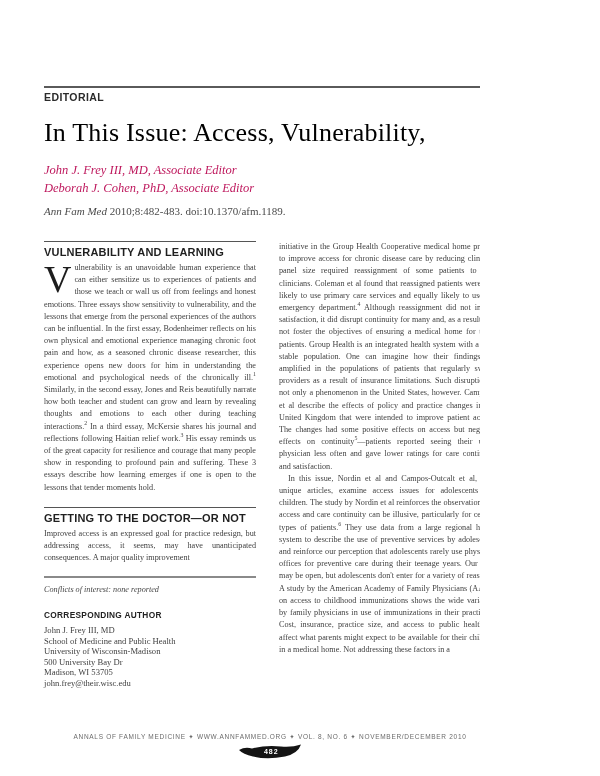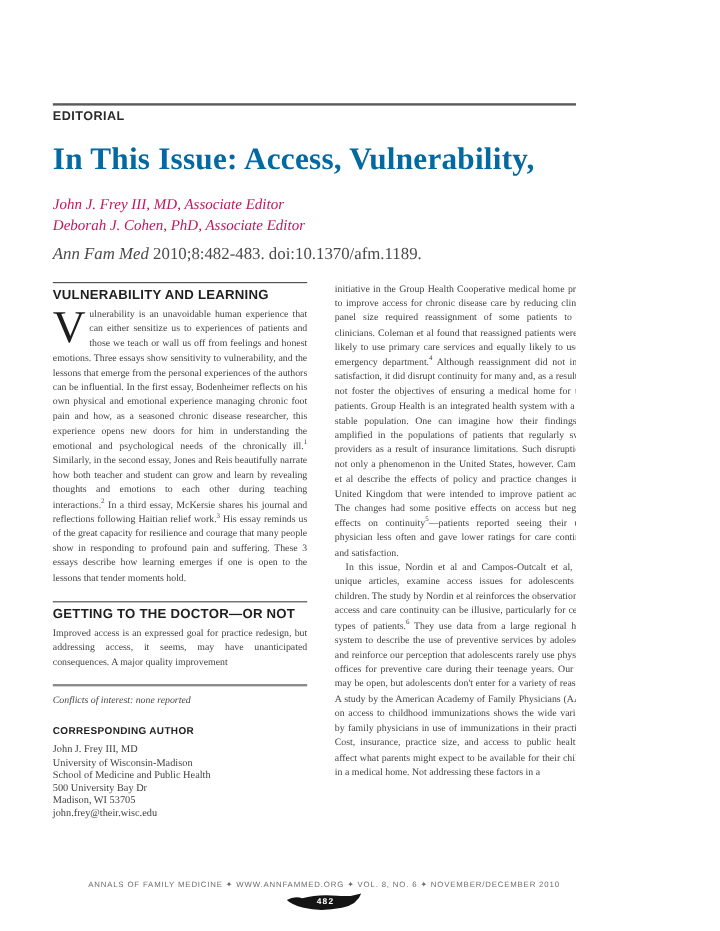--- a/index.html
+++ b/index.html
@@ -9,29 +9,29 @@
   }
   .content { position:absolute; left:44px; top:0; width:452px; }
 
   .kicker-rule { margin-top:86px; border-top:2px solid #5a5a5a; }
   .kicker {
     font-family:"Liberation Sans", sans-serif; font-weight:bold;
     font-size:10.5px; letter-spacing:0.4px; color:#2b2b2b; padding-top:3px;
   }
 
   .title {
-    margin:14px 0 0 0; font-weight:bold; font-size:26px; line-height:32px;
-    color:#0369a1; letter-spacing:0.2px;
+    margin:14px 0 0 0; font-weight:normal; font-size:26px; line-height:32px;
+    color:#000000; letter-spacing:0.2px;
   }
 
   .authors { margin-top:12px; font-style:italic; font-size:12.5px; line-height:18px; color:#be185d; }
-  .citation { margin-top:8px; font-size:14px; color:#4a4a4a; }
+  .citation { margin-top:8px; font-size:11px; color:#4a4a4a; }
   .citation .jrnl { font-style:italic; }
 
-  .columns { display:flex; gap:23px; margin-top:14px; }
+  .columns { display:flex; gap:23px; margin-top:24px; }
   .col-left  { width:214px; }
   .col-right { width:219px; }
 
   .section-heading {
     border-top:1.4px solid #555; padding-top:4px; margin:0 0 4px 0;
     font-family:"Liberation Sans", sans-serif; font-weight:bold;
     font-size:11px; letter-spacing:0.2px; color:#1f1f1f;
   }
   .body-para {
     margin:0; font-size:8.2px; line-height:12.2px; text-align:justify; color:#3f3f3f;
@@ -100,22 +100,22 @@
           <h2 class="section-heading">GETTING TO THE DOCTOR—OR NOT</h2>
           <p class="body-para">Improved access is an expressed goal for practice redesign, but addressing access, it seems, may have unanticipated consequences. A major quality improvement</p>
         </div>
 
         <div class="conflicts-rule"></div>
         <div class="conflicts">Conflicts of interest: none reported</div>
 
         <div class="corr-heading">CORRESPONDING AUTHOR</div>
         <div class="corr-block">
           <div class="corr-line">John J. Frey III, MD</div>
+          <div class="corr-line">School of Medicine and Public Health</div>
           <div class="corr-line">University of Wisconsin-Madison</div>
-          <div class="corr-line">School of Medicine and Public Health</div>
           <div class="corr-line">500 University Bay Dr</div>
           <div class="corr-line">Madison, WI 53705</div>
           <div class="corr-line">john.frey@their.wisc.edu</div>
         </div>
       </div>
 
       <div class="col-right">
         <p class="body-para">initiative in the Group Health Cooperative medical home project to improve access for chronic disease care by reducing clinician panel size required reassignment of some patients to new clinicians. Coleman et al found that reassigned patients were less likely to use primary care services and equally likely to use the emergency department.<sup>4</sup> Although reassignment did not impair satisfaction, it did disrupt continuity for many and, as a result, did not foster the objectives of ensuring a medical home for these patients. Group Health is an integrated health system with a very stable population. One can imagine how their findings are amplified in the populations of patients that regularly switch providers as a result of insurance limitations. Such disruption is not only a phenomenon in the United States, however. Campbell et al describe the effects of policy and practice changes in the United Kingdom that were intended to improve patient access. The changes had some positive effects on access but negative effects on continuity<sup>5</sup>—patients reported seeing their usual physician less often and gave lower ratings for care continuity and satisfaction.</p>
         <p class="body-para para-indent">In this issue, Nordin et al and Campos-Outcalt et al, in 2 unique articles, examine access issues for adolescents and children. The study by Nordin et al reinforces the observation that access and care continuity can be illusive, particularly for certain types of patients.<sup>6</sup> They use data from a large regional health system to describe the use of preventive services by adolescents and reinforce our perception that adolescents rarely use physician offices for preventive care during their teenage years. Our door may be open, but adolescents don't enter for a variety of reasons.<sup>7</sup> A study by the American Academy of Family Physicians (AAFP) on access to childhood immunizations shows the wide variation by family physicians in use of immunizations in their practices.<sup>8</sup> Cost, insurance, practice size, and access to public health all affect what parents might expect to be available for their children in a medical home. Not addressing these factors in a</p>
       </div>

